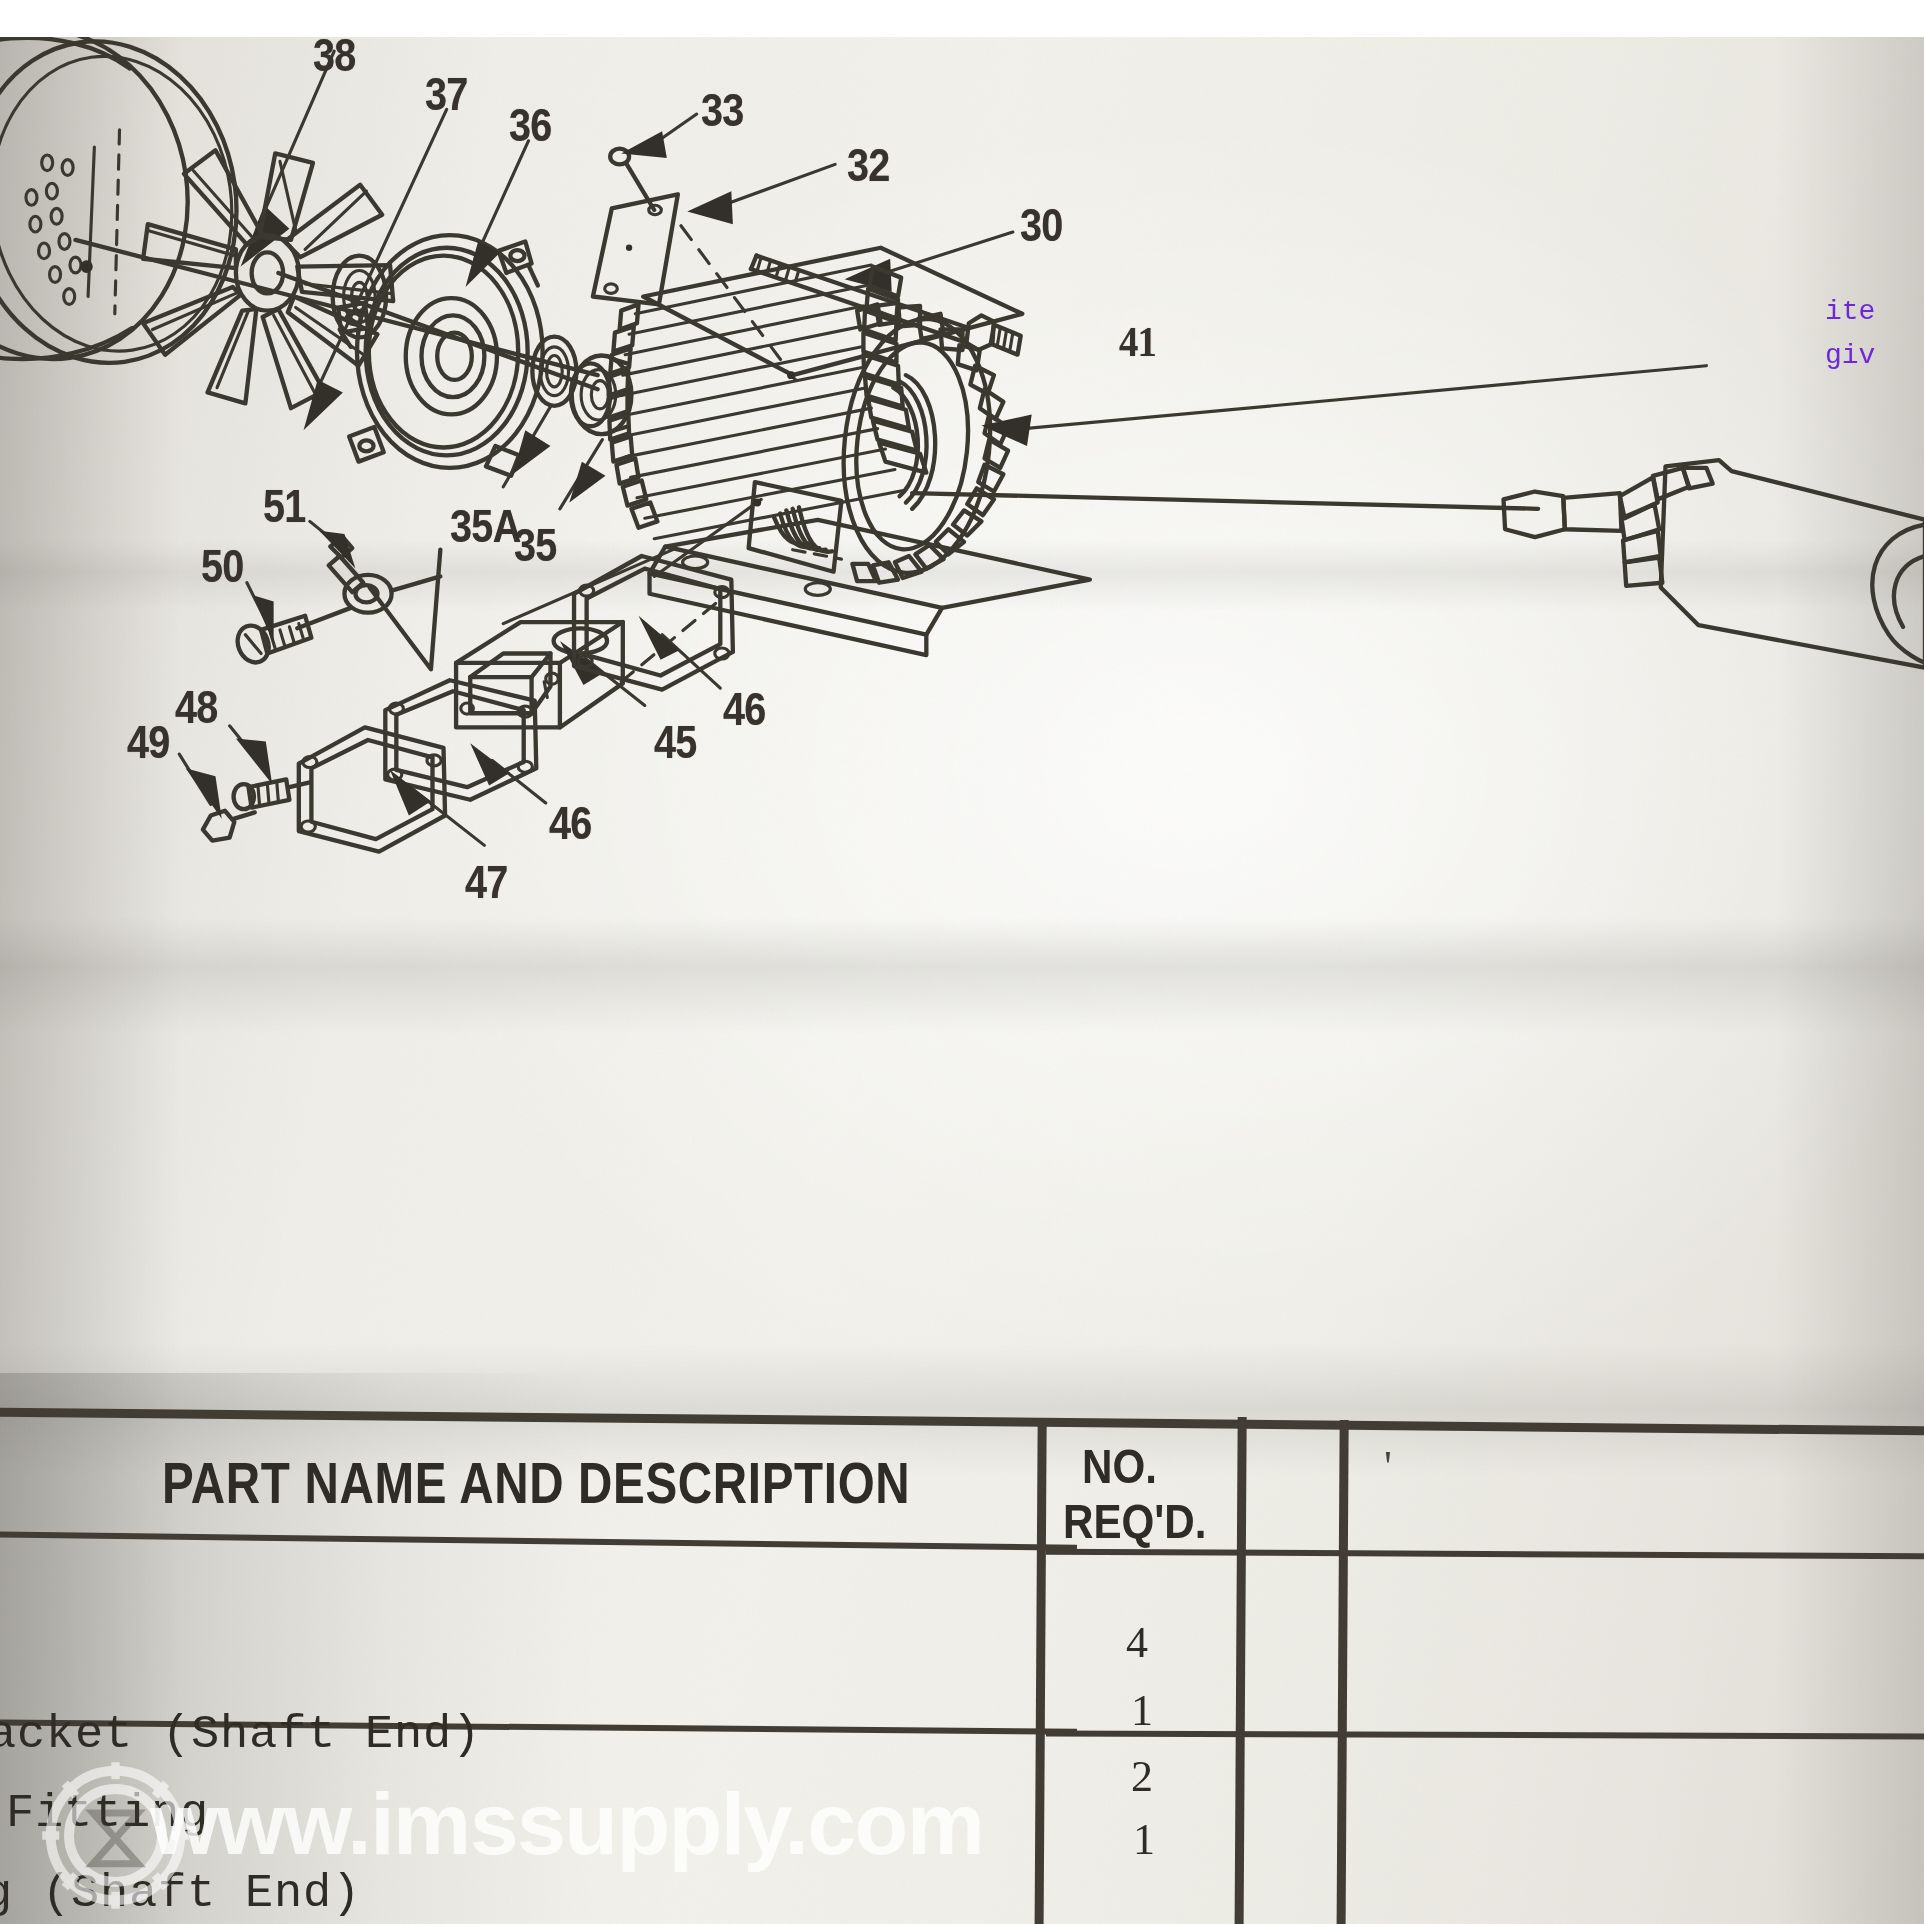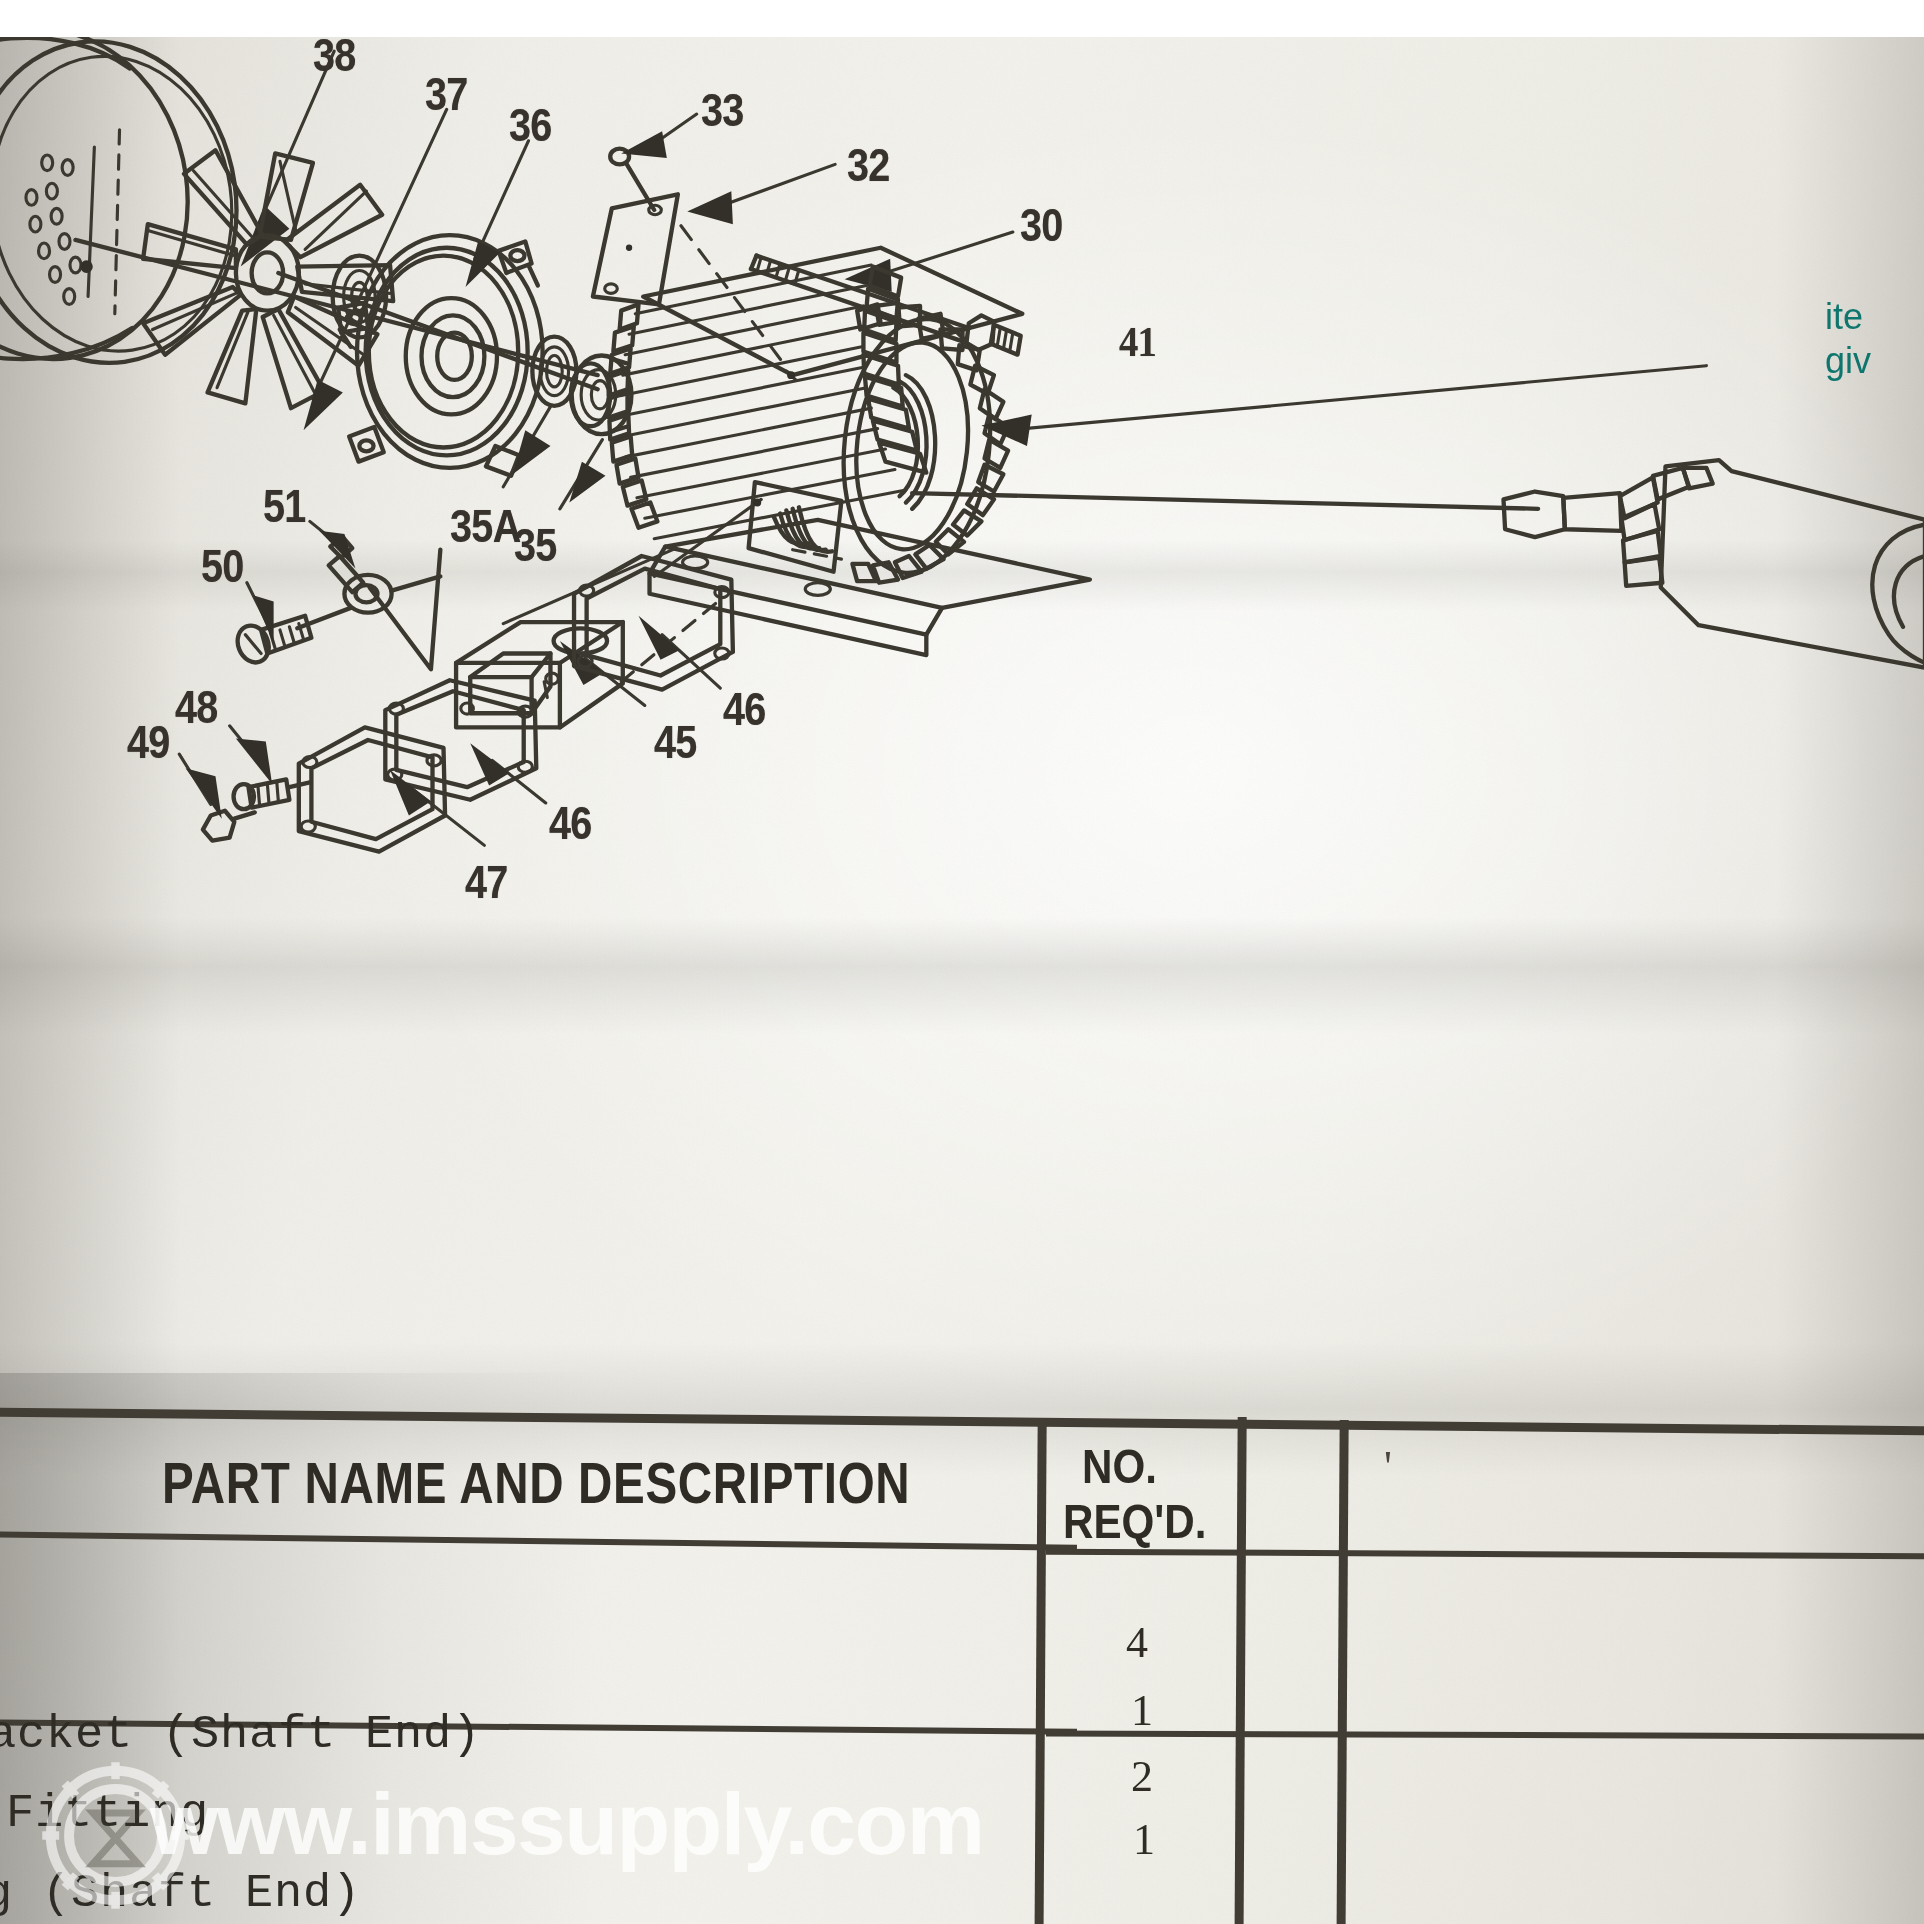--- a/index.html
+++ b/index.html
@@ -40,22 +40,22 @@
     font-family:"Liberation Sans",sans-serif;
     font-weight:bold;font-size:46px;letter-spacing:-0.8px;
     transform:scaleX(.86);transform-origin:left top;
     text-shadow:0 0 0.8px rgba(55,51,44,.55);
     white-space:nowrap;
   }
   .num.serif{font-family:"Liberation Serif",serif;font-size:42px;transform:scaleX(.92);}
 
   
   .bodytxt{
-    position:absolute;color:#0f766e;
-    font-family:Liberation Sans, sans-serif;font-size:36px;white-space:nowrap;
+    position:absolute;color:#6d28d9;
+    font-family:Liberation Mono, monospace;font-size:28px;white-space:nowrap;
   }
 
   
   #table{position:absolute;left:-31px;top:1374px;width:1981px;height:555px;}
   .tline{position:absolute;background:#413d35;}
   .tcell{position:absolute;color:#2f2c26;white-space:nowrap;}
   .thead{
     font-family:"Liberation Sans",sans-serif;font-weight:bold;
     font-size:58px;letter-spacing:0.8px;transform:scaleX(.82);transform-origin:left top;
   }

